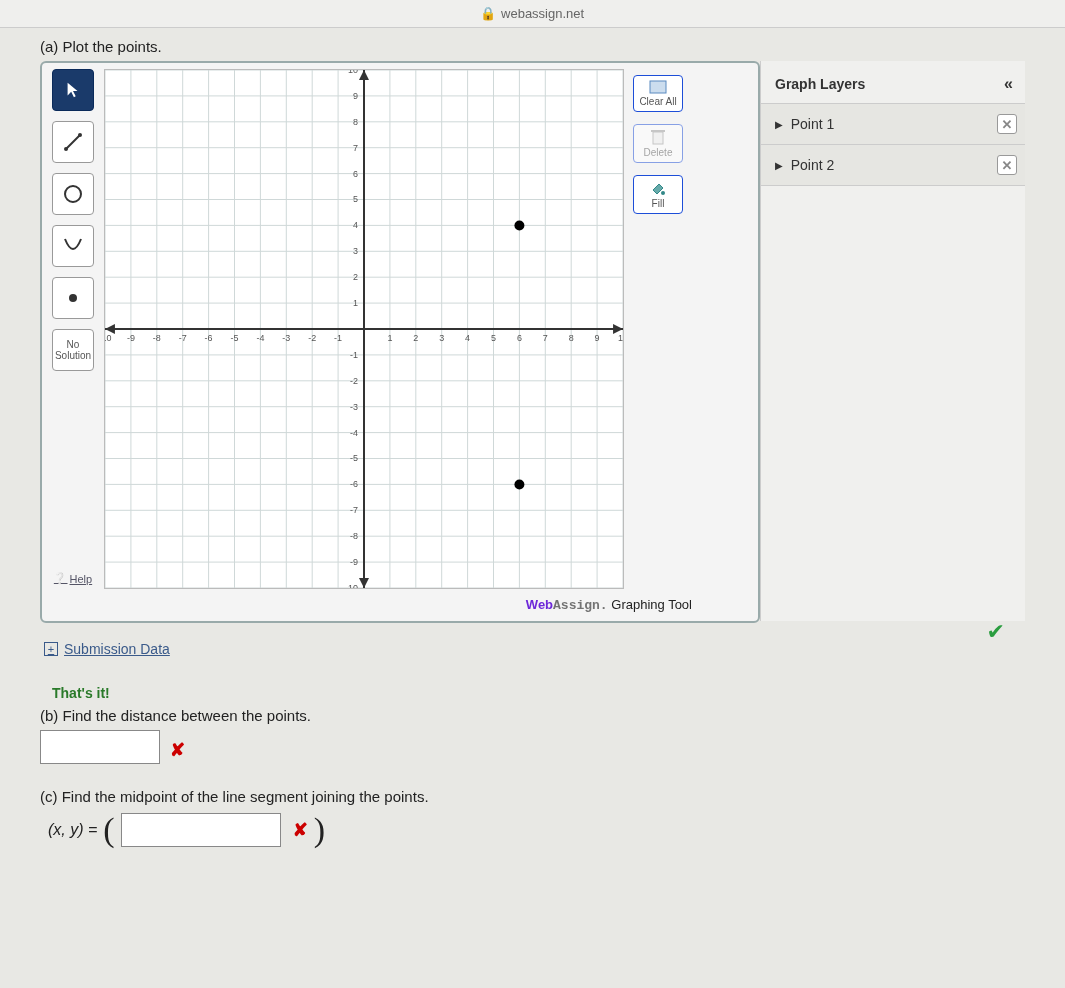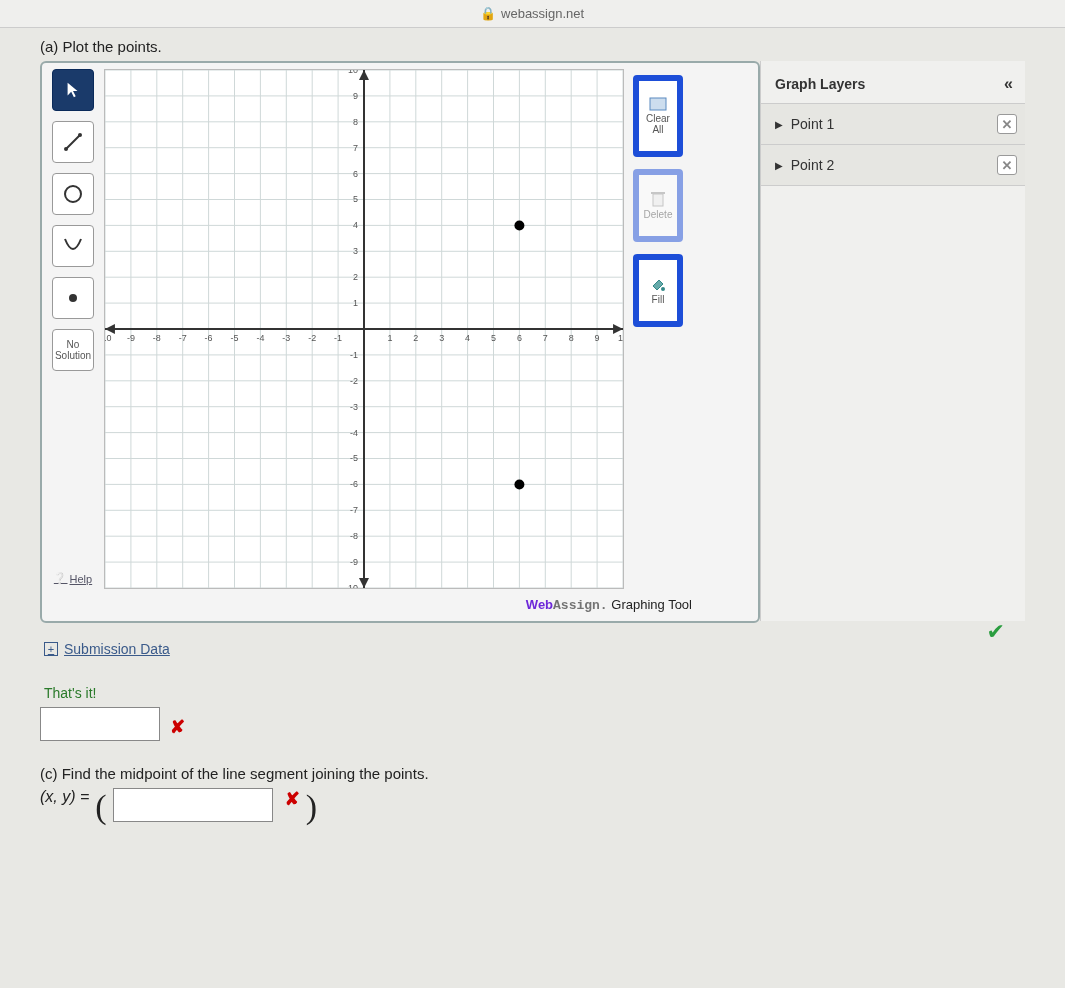--- a/index.html
+++ b/index.html
@@ -75,23 +75,23 @@
     width: 520px; height: 520px;
     background: #fff;
     border: 1px solid #bbb;
   }
   .grid-svg { width: 100%; height: 100%; display: block; }
   .right-tools {
     display: flex; flex-direction: column; gap: 12px; width: 56px; align-items: center; padding-top: 6px;
   }
   .rt-btn {
     width: 50px;
-    border: 6px solid #1d4ed8; border-radius: 4px;
+    border: 1px solid #1d4ed8; border-radius: 4px;
     background: #fff;
-    padding: 16px 2px;
+    padding: 4px 2px;
     text-align: center;
     font-size: 10px; color: #555;
     cursor: pointer;
     display: flex; flex-direction: column; align-items: center; gap: 2px;
   }
   .rt-btn.disabled { opacity: 0.5; cursor: default; }
   .footer-brand {
     text-align: right;
     padding: 8px 60px 2px 0;
     font-size: 13px;
@@ -131,26 +131,26 @@
     margin: 18px 0 0 4px;
     color: #3a5a8a; text-decoration: underline; font-size: 14px;
     display: inline-flex; align-items: center; gap: 6px; cursor: pointer;
   }
   .submission-link .plus-badge {
     width: 14px; height: 14px; border: 1px solid #3a5a8a; display: inline-flex;
     align-items: center; justify-content: center; font-size: 11px; text-decoration: none;
   }
   .check-mark { color: #2a9d3f; font-size: 22px; float: right; margin-right: 20px; margin-top: -4px; }
 
-  .thats-it { color: #2a7a2a; font-weight: normal; margin: 28px 0 6px 4px; }
+  .thats-it { color: #2a7a2a; font-weight: bold; margin: 28px 0 6px 12px; }
   .answer-box {
     width: 120px; height: 34px; border: 1px solid #888; background: #fff;
   }
   .x-mark { color: #c00; font-weight: bold; font-size: 18px; margin-left: 6px; vertical-align: -4px; }
-  .part-c-eq { display: flex; gap: 6px; font-size: 16px; margin-top: 4px; }
+  .part-c-eq { display: flex; align-items: center; gap: 6px; font-size: 16px; margin-top: 4px; margin-left: 8px; }
   .big-paren { font-size: 34px; font-family: 'Times New Roman', serif; font-weight: normal; }
   .xy-lhs { font-style: italic; }
   .spacer { height: 24px; }
 </style>
 </head>
 <body>
 
 <div class="url-bar">
   <span class="lock">🔒</span><span>webassign.net</span>
 </div>
@@ -347,20 +347,21 @@
   <div>
     <a class="submission-link">
       <span class="plus-badge">+</span>
       <span>Submission Data</span>
     </a>
     <span class="check-mark">✔</span>
   </div>
 
   <div class="thats-it">That's it!</div>
 
+  <div class="part-label">(b) Find the distance between the points.</div>
   <div>
     <input class="answer-box" style="">
     <span class="x-mark">✘</span>
   </div>
 
   <div class="spacer"></div>
 
   <div class="part-label">(c) Find the midpoint of the line segment joining the points.</div>
   <div class="part-c-eq">
     <span class="xy-lhs">(x, y) =</span>

